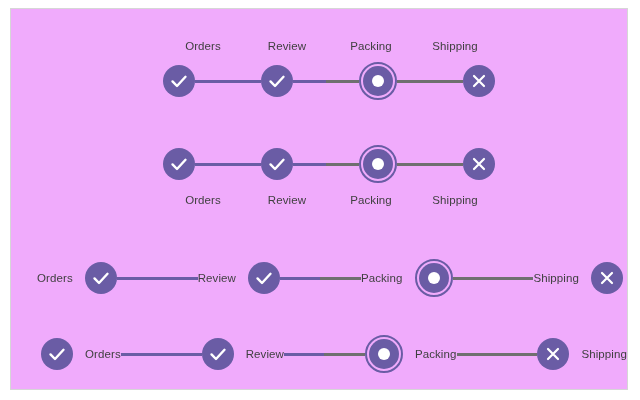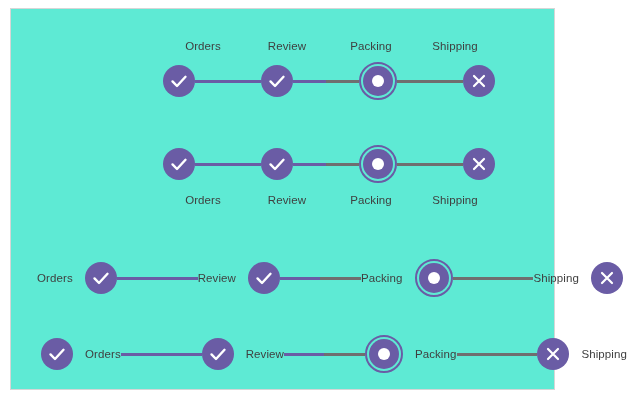--- a/index.html
+++ b/index.html
@@ -11,23 +11,23 @@
     width: 640px;
     height: 400px;
     font-family: "Liberation Sans", sans-serif;
     overflow: hidden;
   }
 
   .card {
     position: absolute;
     left: 10px;
     top: 8px;
-    width: 545px;
+    width: 618px;
     height: 382px;
-    background: #5eead4;
+    background: #f0abfc;
     border: 1px solid #d6d6d6;
     box-sizing: border-box;
   }
 
   
   .step-label {
     font-size: 11.5px;
     color: #3f3f3f;
     white-space: nowrap;
     letter-spacing: 0.1px;

